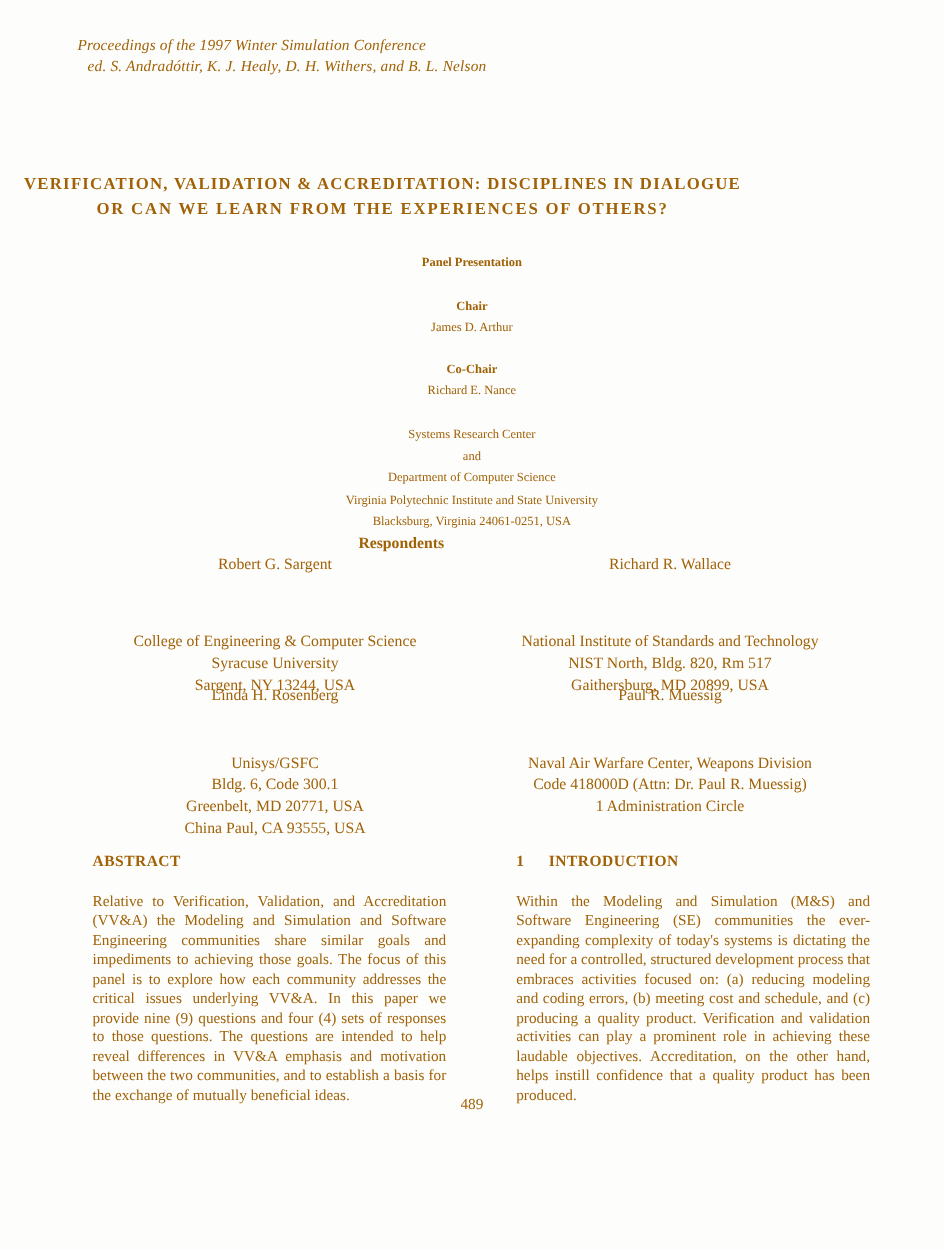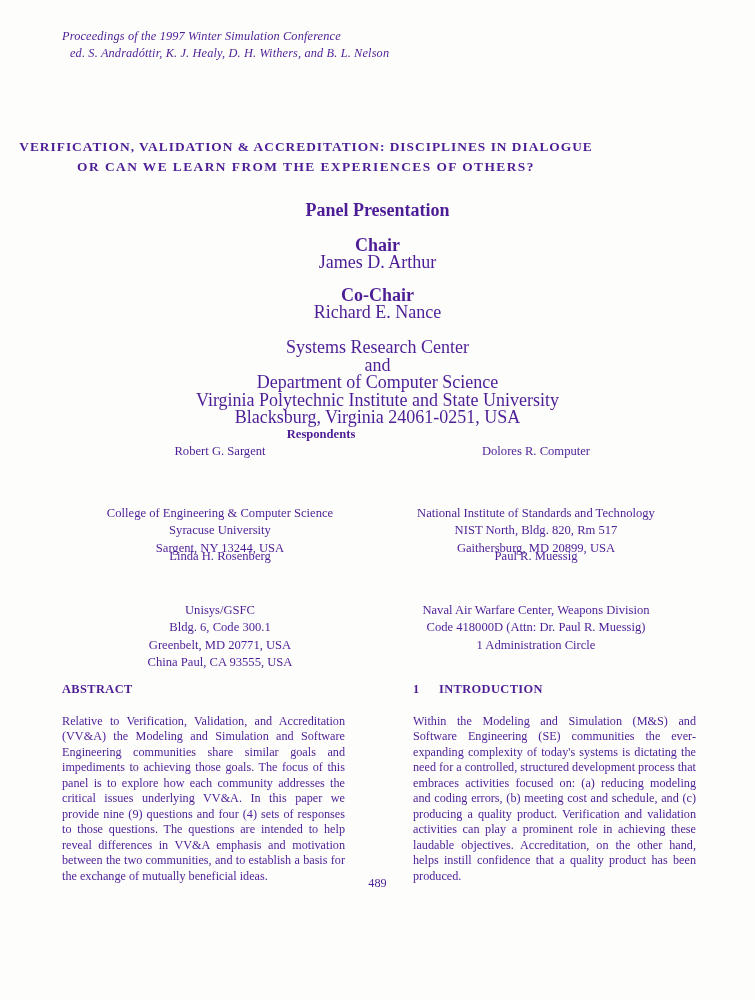--- a/index.html
+++ b/index.html
@@ -7,21 +7,21 @@
     margin: 0;
     padding: 0;
     background: #ffffff;
   }
   .page {
     position: relative;
     width: 755px;
     height: 1000px;
     background: #fdfdfc;
     font-family: "Liberation Serif", "DejaVu Serif", serif;
-    color: #4c1d95;
+    color: #a16207;
     overflow: hidden;
   }
 
   
   .proc-header {
     position: absolute;
     left: 62px;
     top: 28px;
     width: 600px;
     font-style: italic;
@@ -46,21 +46,21 @@
   }
   .title-block .t2 { letter-spacing: 1.45px; }
 
   
   .front {
     position: absolute;
     left: 0;
     top: 202px;
     width: 755px;
     text-align: center;
-    font-size: 18px;
+    font-size: 10px;
     line-height: 17.6px;
   }
   .front .bold { font-weight: bold; }
   .gap-lg { height: 17px; }
   .gap-md { height: 15px; }
 
   
   .respondents-head {
     position: absolute;
     top: 427px;
@@ -95,20 +95,21 @@
     top: 682px;
     left: 62px;
     width: 634px;
     display: flex;
     justify-content: space-between;
   }
   .col {
     width: 283px;
     font-size: 12.2px;
     line-height: 15.5px;
+    margin-left: 12px;
   }
   .sec-head {
     font-weight: bold;
     font-size: 12.4px;
     letter-spacing: 0.4px;
     margin: 0 0 16px 0;
     display: flex;
   }
   .sec-head .num { width: 26px; flex: none; }
   .col p {
@@ -162,21 +163,21 @@
   <div class="respondents-head">Respondents</div>
 
   <div class="resp-row row1">
     <div class="resp-col">
       <div class="name">Robert G. Sargent</div>
       <div>College of Engineering &amp; Computer Science</div>
       <div>Syracuse University</div>
       <div>Sargent, NY 13244, USA</div>
     </div>
     <div class="resp-col">
-      <div class="name">Dolores R. Computer</div>
+      <div class="name">Richard R. Wallace</div>
       <div>National Institute of Standards and Technology</div>
       <div>NIST North, Bldg. 820, Rm 517</div>
       <div>Gaithersburg, MD 20899, USA</div>
     </div>
   </div>
 
   <div class="resp-row row2">
     <div class="resp-col r2">
       <div class="name">Linda H. Rosenberg</div>
       <div>Unisys/GSFC</div>

